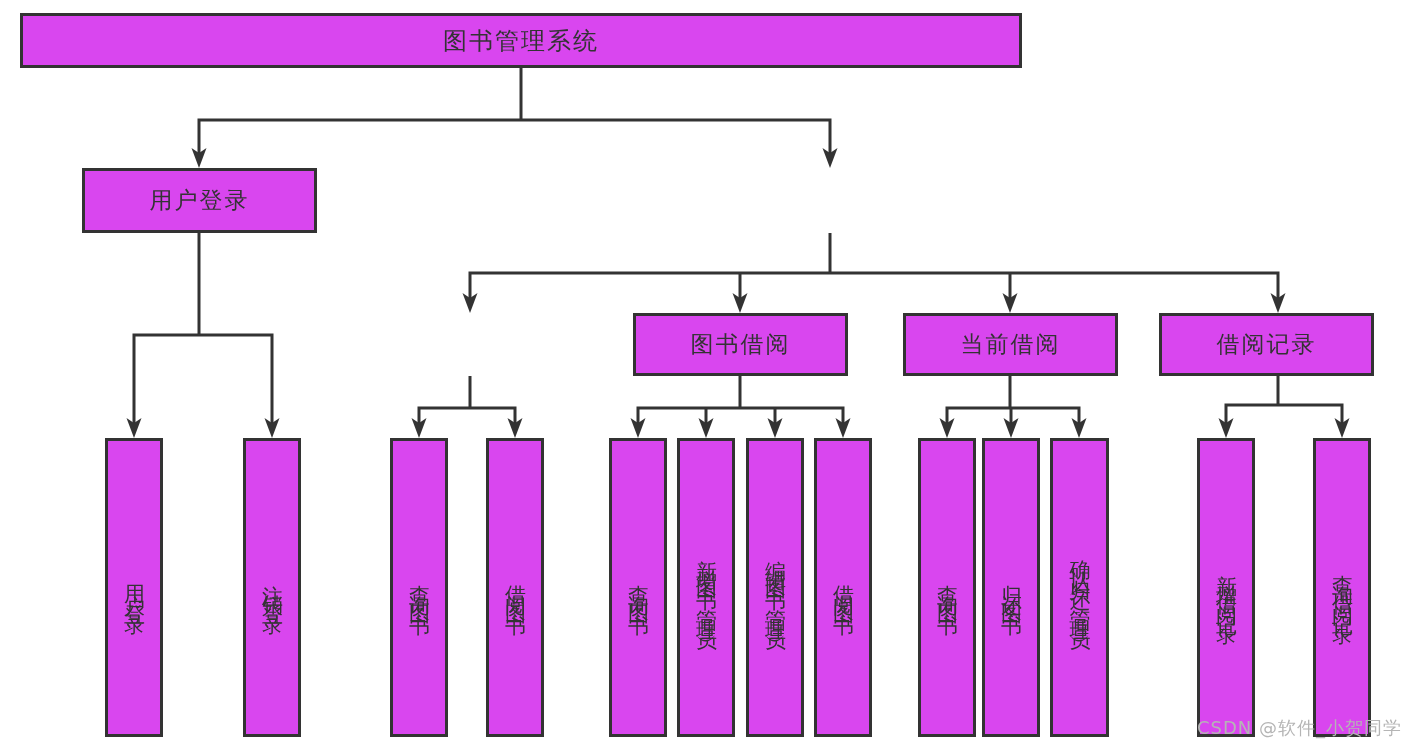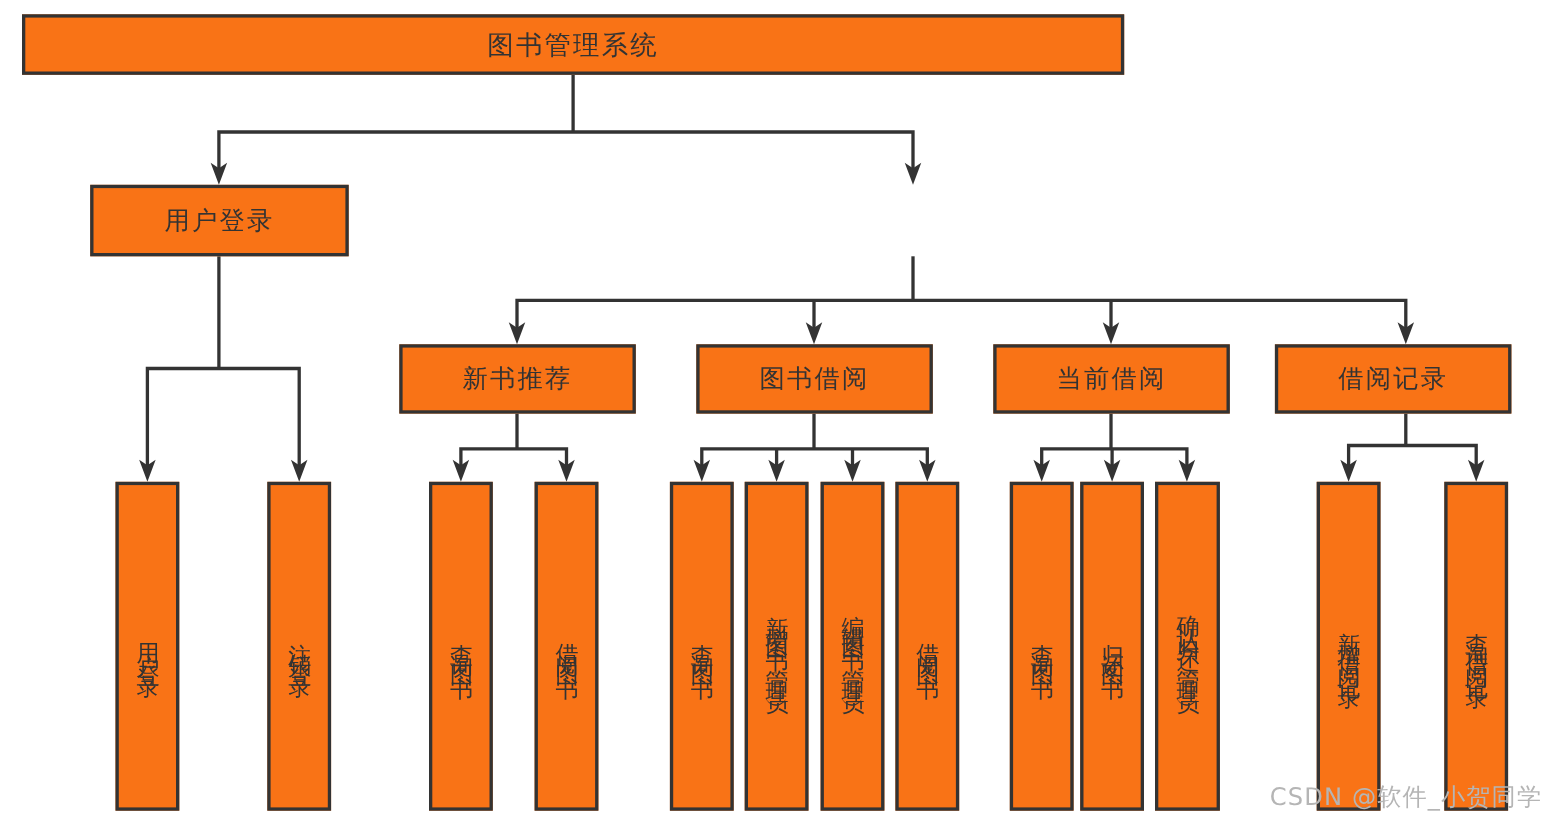--- a/index.html
+++ b/index.html
@@ -13,21 +13,21 @@
   }
   .connectors {
     position: absolute;
     left: 0; top: 0;
     width: 1405px; height: 747px;
   }
   .node {
     position: absolute;
     box-sizing: border-box;
     border: 3px solid #333333;
-    background: #f97316;
+    background: #d946ef;
     color: #333333;
     display: flex;
     align-items: center;
     justify-content: center;
     text-align: center;
   }
   .node.h {
     font-size: 23px;
     letter-spacing: 2px;
     white-space: nowrap;
@@ -39,21 +39,21 @@
     writing-mode: vertical-rl;
     text-orientation: mixed;
     font-size: 21px;
     letter-spacing: 10px;
     line-height: 1;
   }
   .watermark {
     position: absolute;
     right: 3px;
     bottom: 7px;
-    font-size: 22px;
+    font-size: 18px;
     letter-spacing: 1px;
     color: #b5b5b5;
     white-space: nowrap;
   }
 </style>
 </head>
 <body>
 
 <div class="canvas">
 
@@ -106,21 +106,20 @@
       <polygon points="1079,438 1071.5,418 1079,423 1086.5,418"></polygon>
       <polygon points="1226,438 1218.5,418 1226,423 1233.5,418"></polygon>
       <polygon points="1342,438 1334.5,418 1342,423 1349.5,418"></polygon>
     </g>
   </svg>
 
   <div class="node h root-box" style="left:20px; top:13px; width:1002px; height:55px;">图书管理系统</div>
 
   <div class="node h" style="left:82px; top:168px; width:235px; height:65px;">用户登录</div>
 
-  <div class="node h" style="left:363px; top:313px; width:215px; height:63px;">新书推荐</div>
   <div class="node h" style="left:633px; top:313px; width:215px; height:63px;">图书借阅</div>
   <div class="node h" style="left:903px; top:313px; width:215px; height:63px;">当前借阅</div>
   <div class="node h" style="left:1159px; top:313px; width:215px; height:63px;">借阅记录</div>
 
   <div class="node v" style="left:105px; top:438px; width:58px; height:299px;">用户登录</div>
   <div class="node v" style="left:243px; top:438px; width:58px; height:299px;">注销登录</div>
 
   <div class="node v" style="left:390px; top:438px; width:58px; height:299px;">查询图书</div>
   <div class="node v" style="left:486px; top:438px; width:58px; height:299px;">借阅图书</div>
 

